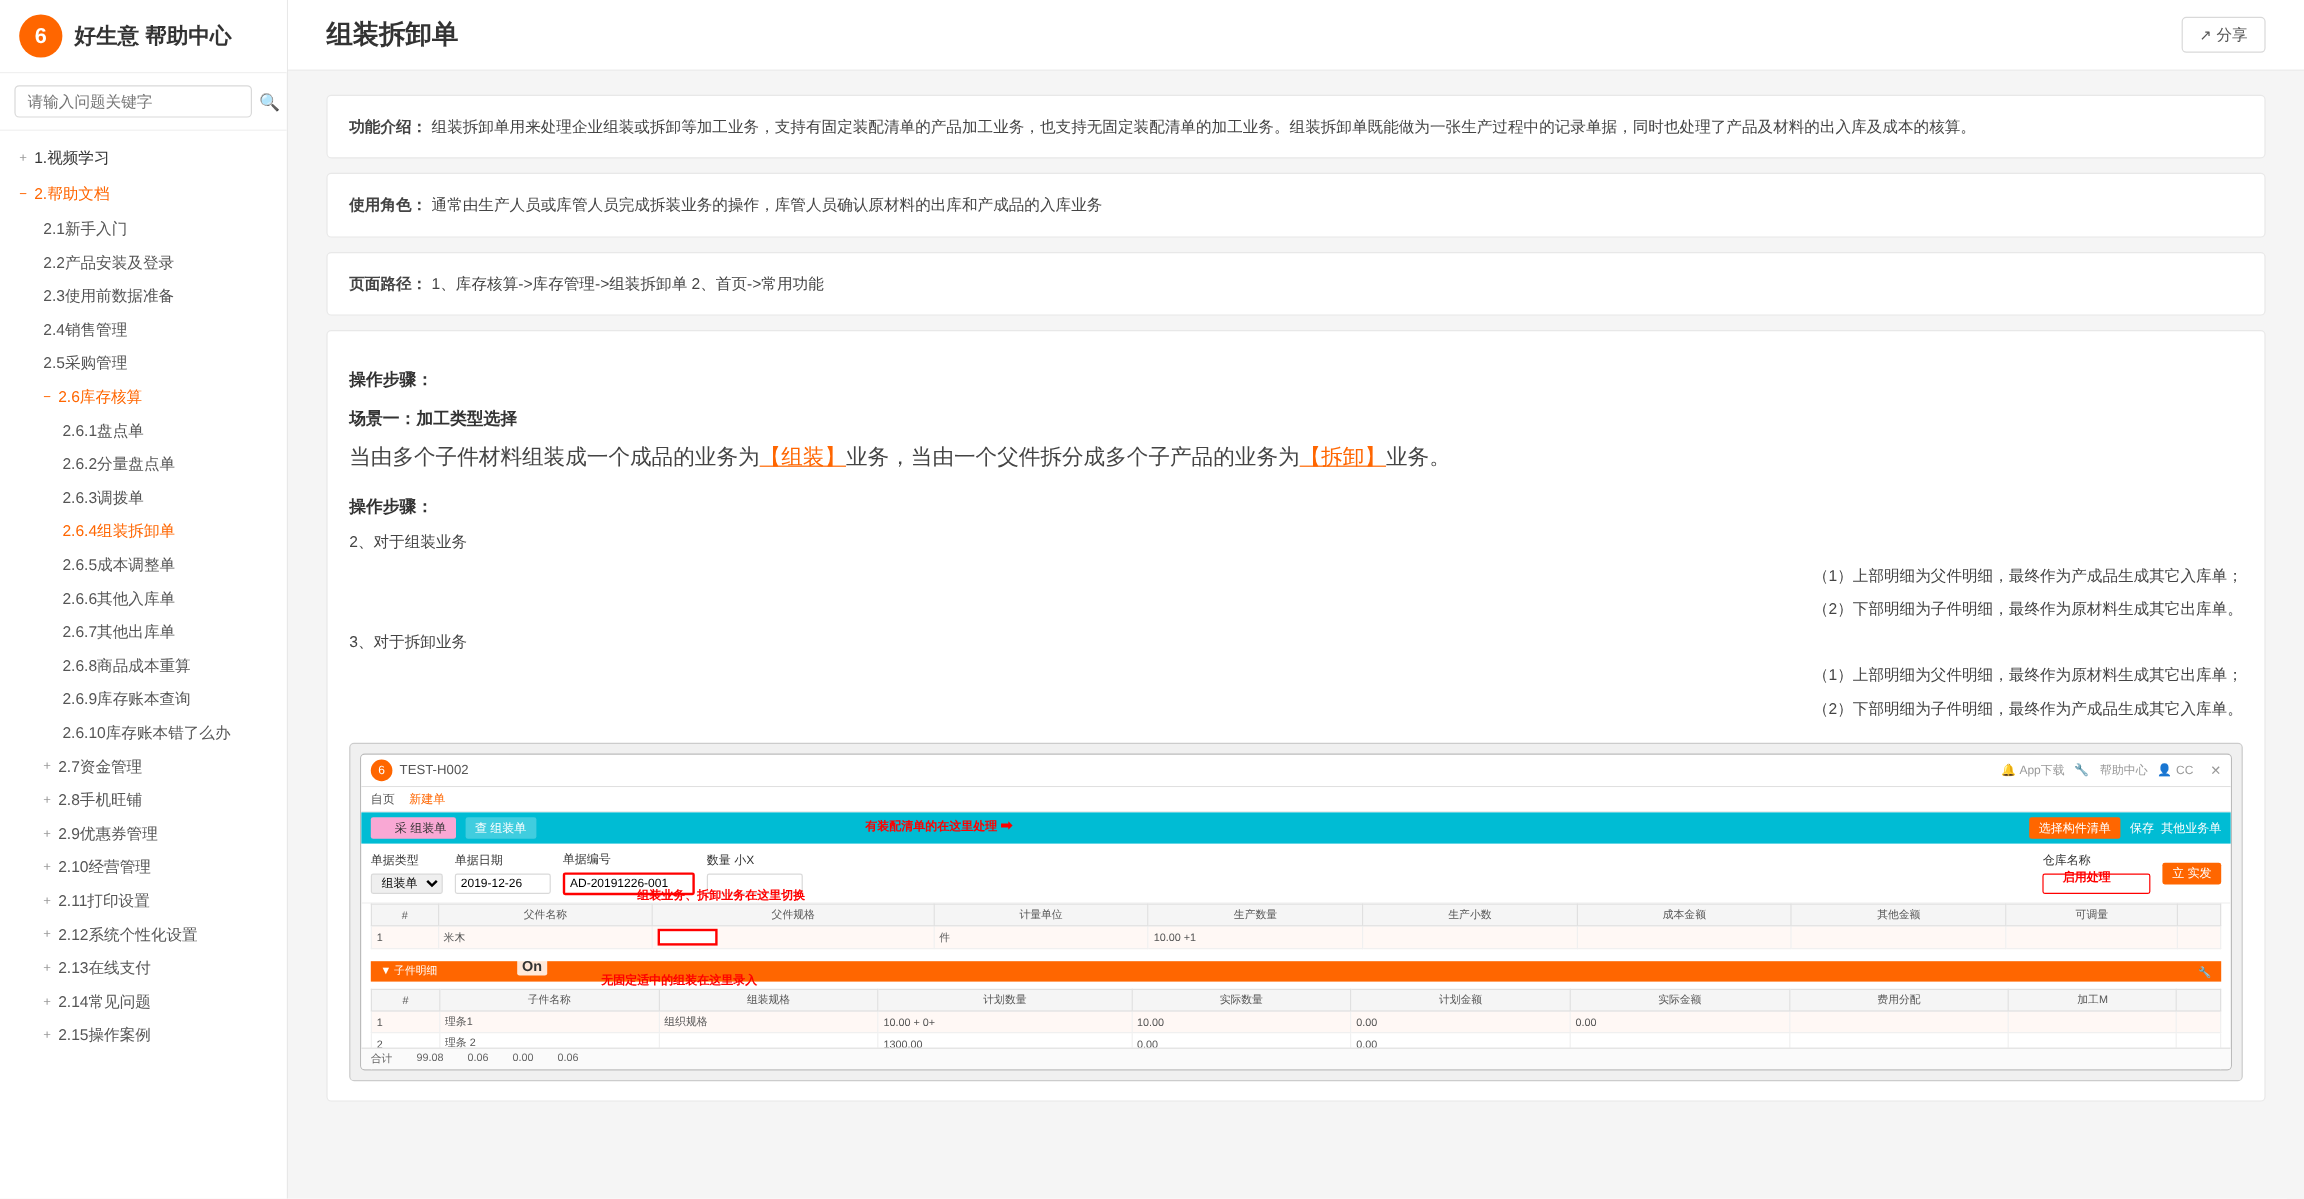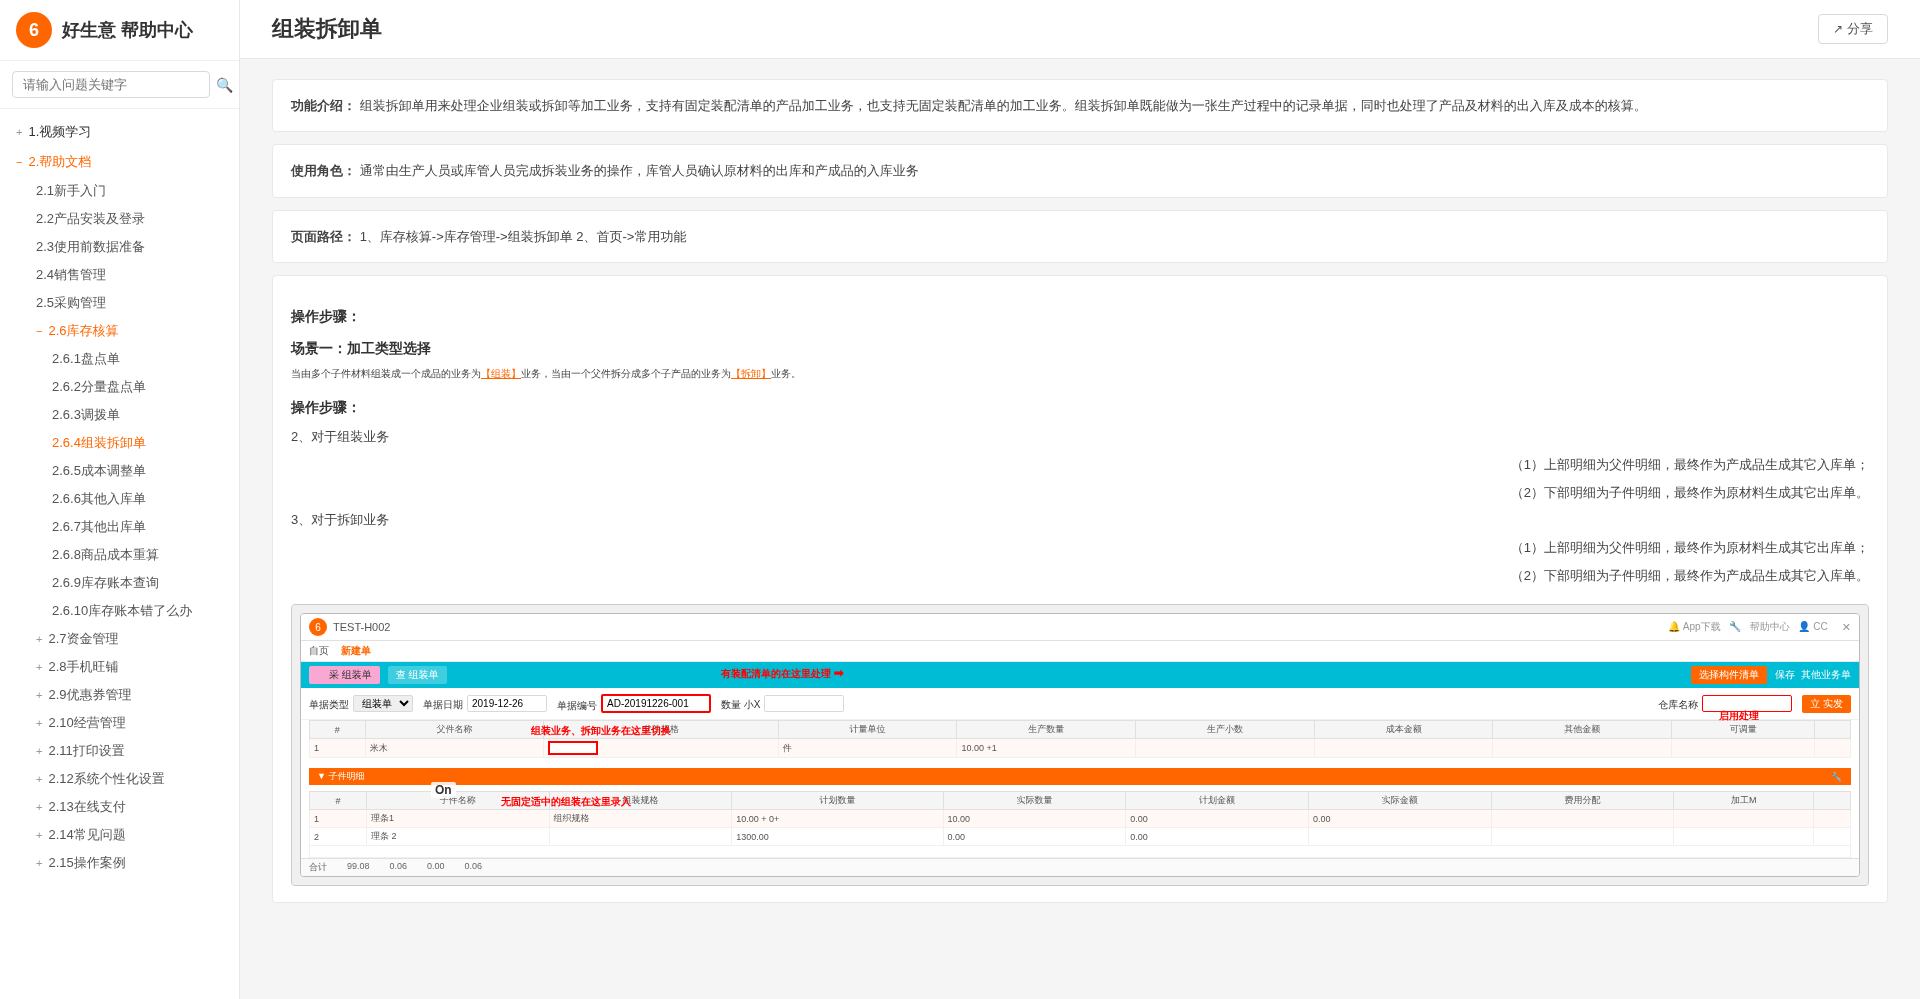--- a/index.html
+++ b/index.html
@@ -87,21 +87,21 @@
       background: #fff; border: 1px solid #e8e8e8; border-radius: 4px;
       padding: 14px 18px; margin-bottom: 12px; font-size: 13px; line-height: 1.8; color: #444;
     }
     .section-title {
       font-size: 14px; font-weight: 700; color: #333; margin: 16px 0 8px 0;
     }
     .sub-section {
       font-size: 14px; font-weight: 700; color: #333; margin: 14px 0 6px 0;
     }
     .content-text {
-      font-size: 10px; color: #444; line-height: 1.9; margin-bottom: 6px;
+      font-size: 18px; color: #444; line-height: 1.9; margin-bottom: 6px;
     }
     .highlight {
       color: #ff6600; text-decoration: underline; cursor: pointer;
     }
     .step-text {
       font-size: 13px; color: #444; line-height: 1.9; margin: 3px 0 3px 0;
     }
     .indent { margin-left: 24px; text-align: right; }
 
     
@@ -161,21 +161,21 @@
     .toolbar-btn-orange {
       background: #ff6600; color: #fff;
       padding: 2px 8px; border-radius: 2px; font-size: 10px;
     }
     .form-area {
       padding: 6px 8px;
       display: flex; gap: 10px; font-size: 10px; align-items: center;
       border-bottom: 1px solid #f0f0f0; flex-wrap: wrap;
     }
     .form-field {
-      display: flex; align-items: flex-end; gap: 4px;
+      display: flex; align-items: flex-start; gap: 4px; flex-direction: column;
     }
     .form-input {
       border: 1px solid #d9d9d9; padding: 2px 4px; border-radius: 2px;
       font-size: 10px; width: 80px;
     }
     .form-input.highlighted { border: 2px solid #ff0000; }
     .table-mock {
       width: 100%;
       font-size: 9px;
       border-collapse: collapse;
@@ -364,21 +364,21 @@
             <div class="app-titlebar">
               <div class="app-logo">6</div>
               <span style="font-size:11px;color:#555;">TEST-H002</span>
               <span style="flex:1;"></span>
               <span style="font-size:10px;color:#999;">🔔 App下载 &nbsp; 🔧 &nbsp; 帮助中心 &nbsp; 👤 CC</span>
               <span style="margin-left:8px;cursor:pointer;color:#999;">✕</span>
             </div>
 
             <div class="app-menu-bar">
               <span style="cursor:pointer;">自页</span>
-              <span style="cursor:pointer;color:#ff6600;font-weight:bold;">新建单</span>
+              <span style="cursor:pointer;color:#ff6600;">新建单</span>
             </div>
 
             <div class="app-toolbar">
               <span class="toolbar-tab active">采 组装单</span>
               <span class="toolbar-tab">查 组装单</span>
               <span style="flex:1;"></span>
               <span class="toolbar-btn-orange" style="background:#ff6600;color:#fff;padding:2px 8px;border-radius:2px;font-size:10px;">选择构件清单</span>
               <span style="font-size:10px;color:#fff;gap:6px;display:flex;">
                 <span style="cursor:pointer;">保存</span>
                 <span style="cursor:pointer;">其他业务单</span>

